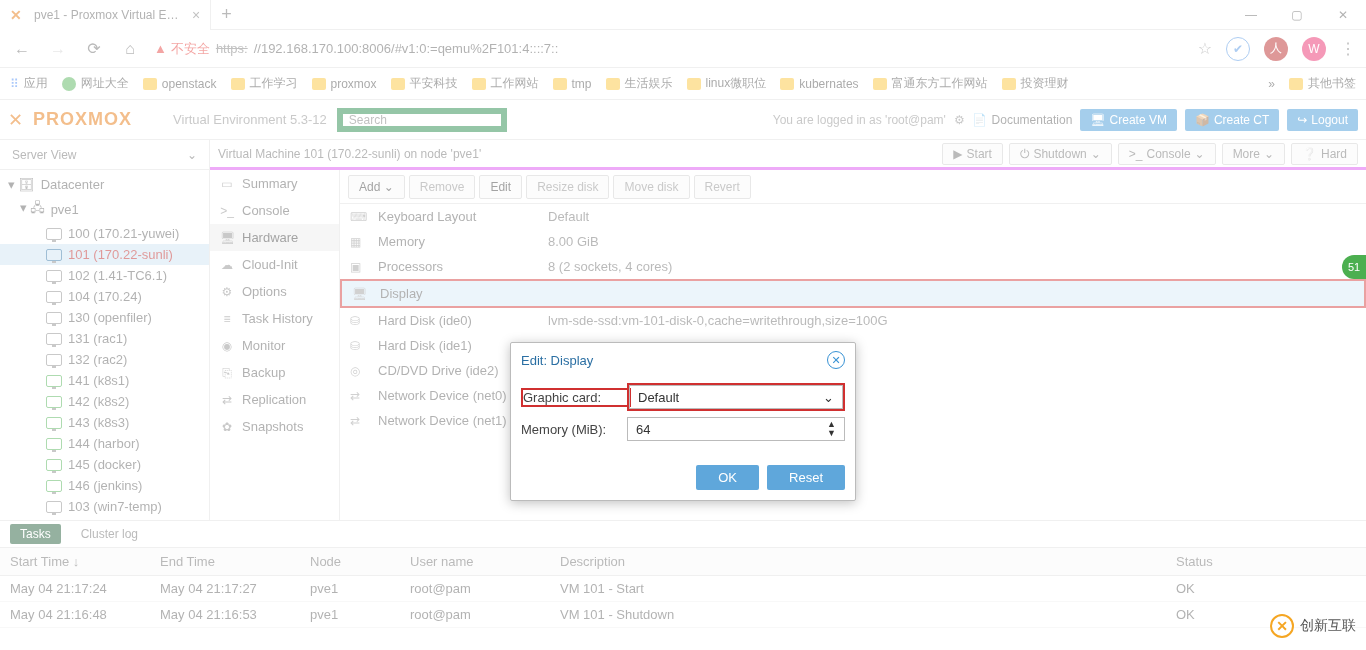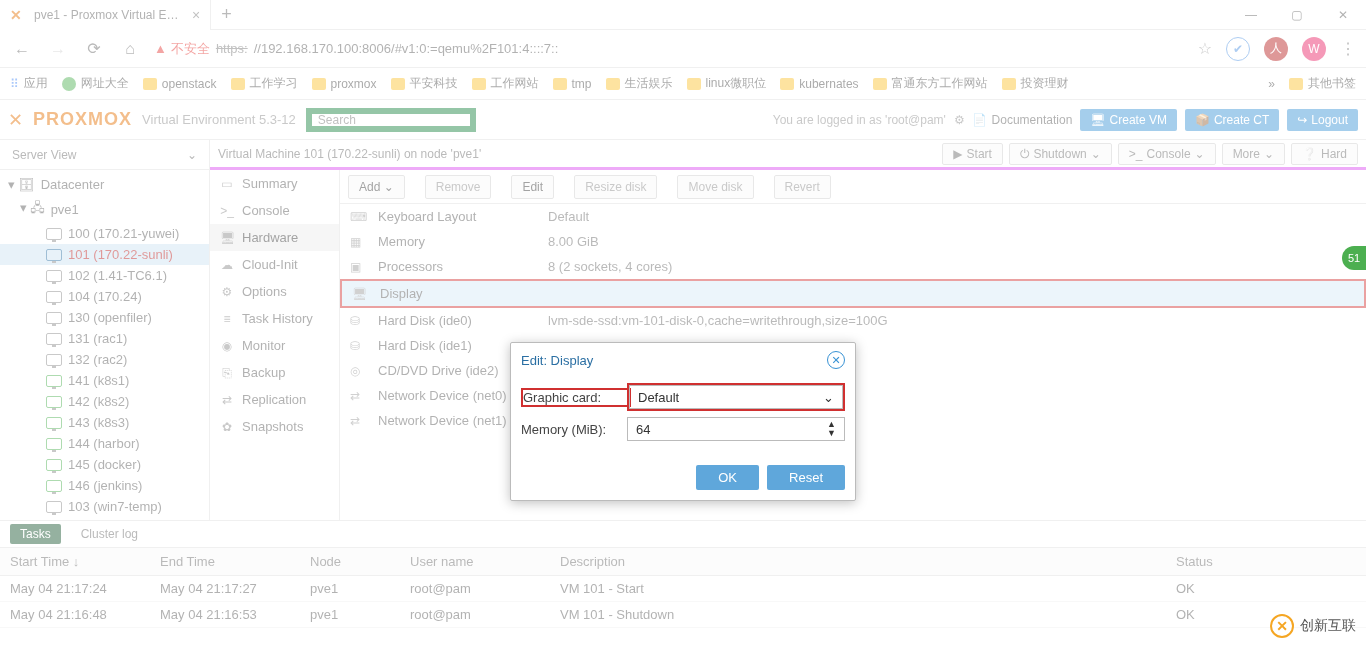--- a/index.html
+++ b/index.html
@@ -28,21 +28,21 @@
 .iconcirc { width:24px; height:24px; border-radius:50%; display:flex; align-items:center; justify-content:center; font-size:12px; }
 
 .bookmarks { height:32px; display:flex; align-items:center; gap:14px; padding:0 10px; border-bottom:1px solid #ddd; font-size:12px; color:#444; overflow:hidden; }
 .bmitem { display:flex; align-items:center; gap:5px; white-space:nowrap; }
 .folder { width:14px; height:12px; background:#fbc02d; border-radius:2px; }
 .bmmore { margin-left:auto; display:flex; align-items:center; gap:14px; }
 
 
 .px-header { height:40px; background:#fff; border-bottom:1px solid #ddd; display:flex; align-items:center; gap:10px; padding:0 8px; }
 .px-logo { color:#e57000; font-weight:bold; font-size:18px; letter-spacing:1px; }
-.px-ver { color:#888; font-size:13px; }
+.px-ver { color:#888; font-size:13px;margin-left:31px; }
 .px-search { width:170px; height:24px; border:6px solid #15803d; font-size:12px; padding:0 6px; color:#aaa; }
 .px-right { margin-left:auto; display:flex; align-items:center; gap:8px; font-size:12px; }
 .px-login { color:#888; }
 .gear { color:#888; }
 .px-link { color:#555; display:flex; align-items:center; gap:4px; }
 .px-btn { background:#3892d4; color:#fff; padding:4px 10px; border-radius:2px; display:flex; align-items:center; gap:4px; }
 
 
 .px-body { display:flex; height:380px; }
 .px-left { width:210px; border-right:1px solid #ddd; display:flex; flex-direction:column; }
@@ -62,21 +62,21 @@
 .mid-hdr .actions { margin-left:auto; display:flex; gap:6px; }
 .hdbtn { border:1px solid #ccc; padding:3px 10px; border-radius:2px; color:#666; display:flex; align-items:center; gap:4px; background:#f8f8f8; }
 .mid-body { flex:1; display:flex; }
 
 .submenu { width:130px; border-right:1px solid #ddd; font-size:13px; }
 .smi { display:flex; align-items:center; gap:8px; padding:6px 10px; color:#555; }
 .smi.sel { background:#eaeaea; color:#333; }
 .smi .ico { width:14px; text-align:center; color:#888; font-size:12px; }
 
 .content { flex:1; display:flex; flex-direction:column; }
-.tbar { height:34px; border-bottom:1px solid #ddd; display:flex; align-items:center; gap:20px; padding:0 8px; font-size:12px; }
+.tbar { height:34px; border-bottom:1px solid #ddd; display:flex; align-items:center; gap:4px; padding:0 8px; font-size:12px; }
 .tbtn { border:1px solid #ccc; padding:4px 10px; border-radius:2px; color:#888; background:#f8f8f8; }
 .tbtn.en { color:#333; }
 
 .hwlist { flex:1; font-size:13px; }
 .hwrow { display:flex; padding:5px 10px; gap:10px; color:#555; align-items:center; }
 .hwrow.sel { background:#d6e9f7; }
 .hwrow .hico { width:18px; color:#999; font-size:12px; }
 .hwrow .hlabel { width:160px; }
 .hwrow .hval { flex:1; color:#666; }
 .redbox { border:2px solid #d03030; }
@@ -96,21 +96,21 @@
 .dlg-body { padding:6px 10px 10px; }
 .dlg-row { display:flex; align-items:center; margin-bottom:6px; }
 .dlg-row label { width:106px; color:#444; }
 .dlg-row .field { flex:1; height:24px; border:1px solid #bbb; display:flex; align-items:center; padding:0 8px; color:#333; justify-content:space-between; }
 .dlg-row.red label, .dlg-row.red .field { outline:2px solid #d03030; }
 .dlg-row.red { padding:2px; }
 .dlg-ftr { display:flex; justify-content:flex-end; gap:8px; padding:8px 10px 10px; }
 .dlg-btn { background:#5fa7db; color:#fff; padding:5px 22px; border-radius:2px; }
 
 
-.badge51 { position:absolute; right:0; top:246px; width:24px; height:24px; background:#4caf50; color:#fff; border-radius:50% 0 0 50%; display:flex; align-items:center; justify-content:center; font-size:11px; z-index:30; }
+.badge51 { position:absolute; right:0; top:255px; width:24px; height:24px; background:#4caf50; color:#fff; border-radius:50% 0 0 50%; display:flex; align-items:center; justify-content:center; font-size:11px; z-index:30; }
 .watermark { position:absolute; right:10px; bottom:12px; z-index:30; display:flex; align-items:center; gap:6px; font-size:14px; color:#555; }
 .watermark .wico { width:24px; height:24px; background:#fff; border-radius:50%; border:2px solid #f5a623; display:flex; align-items:center; justify-content:center; color:#f5a623; font-weight:bold; }
 </style>
 </head>
 <body>
 
 <div class="titlebar">
   <div class="tab">
     <span class="favicon">✕</span>
     <span class="title">pve1 - Proxmox Virtual Enviro</span>

